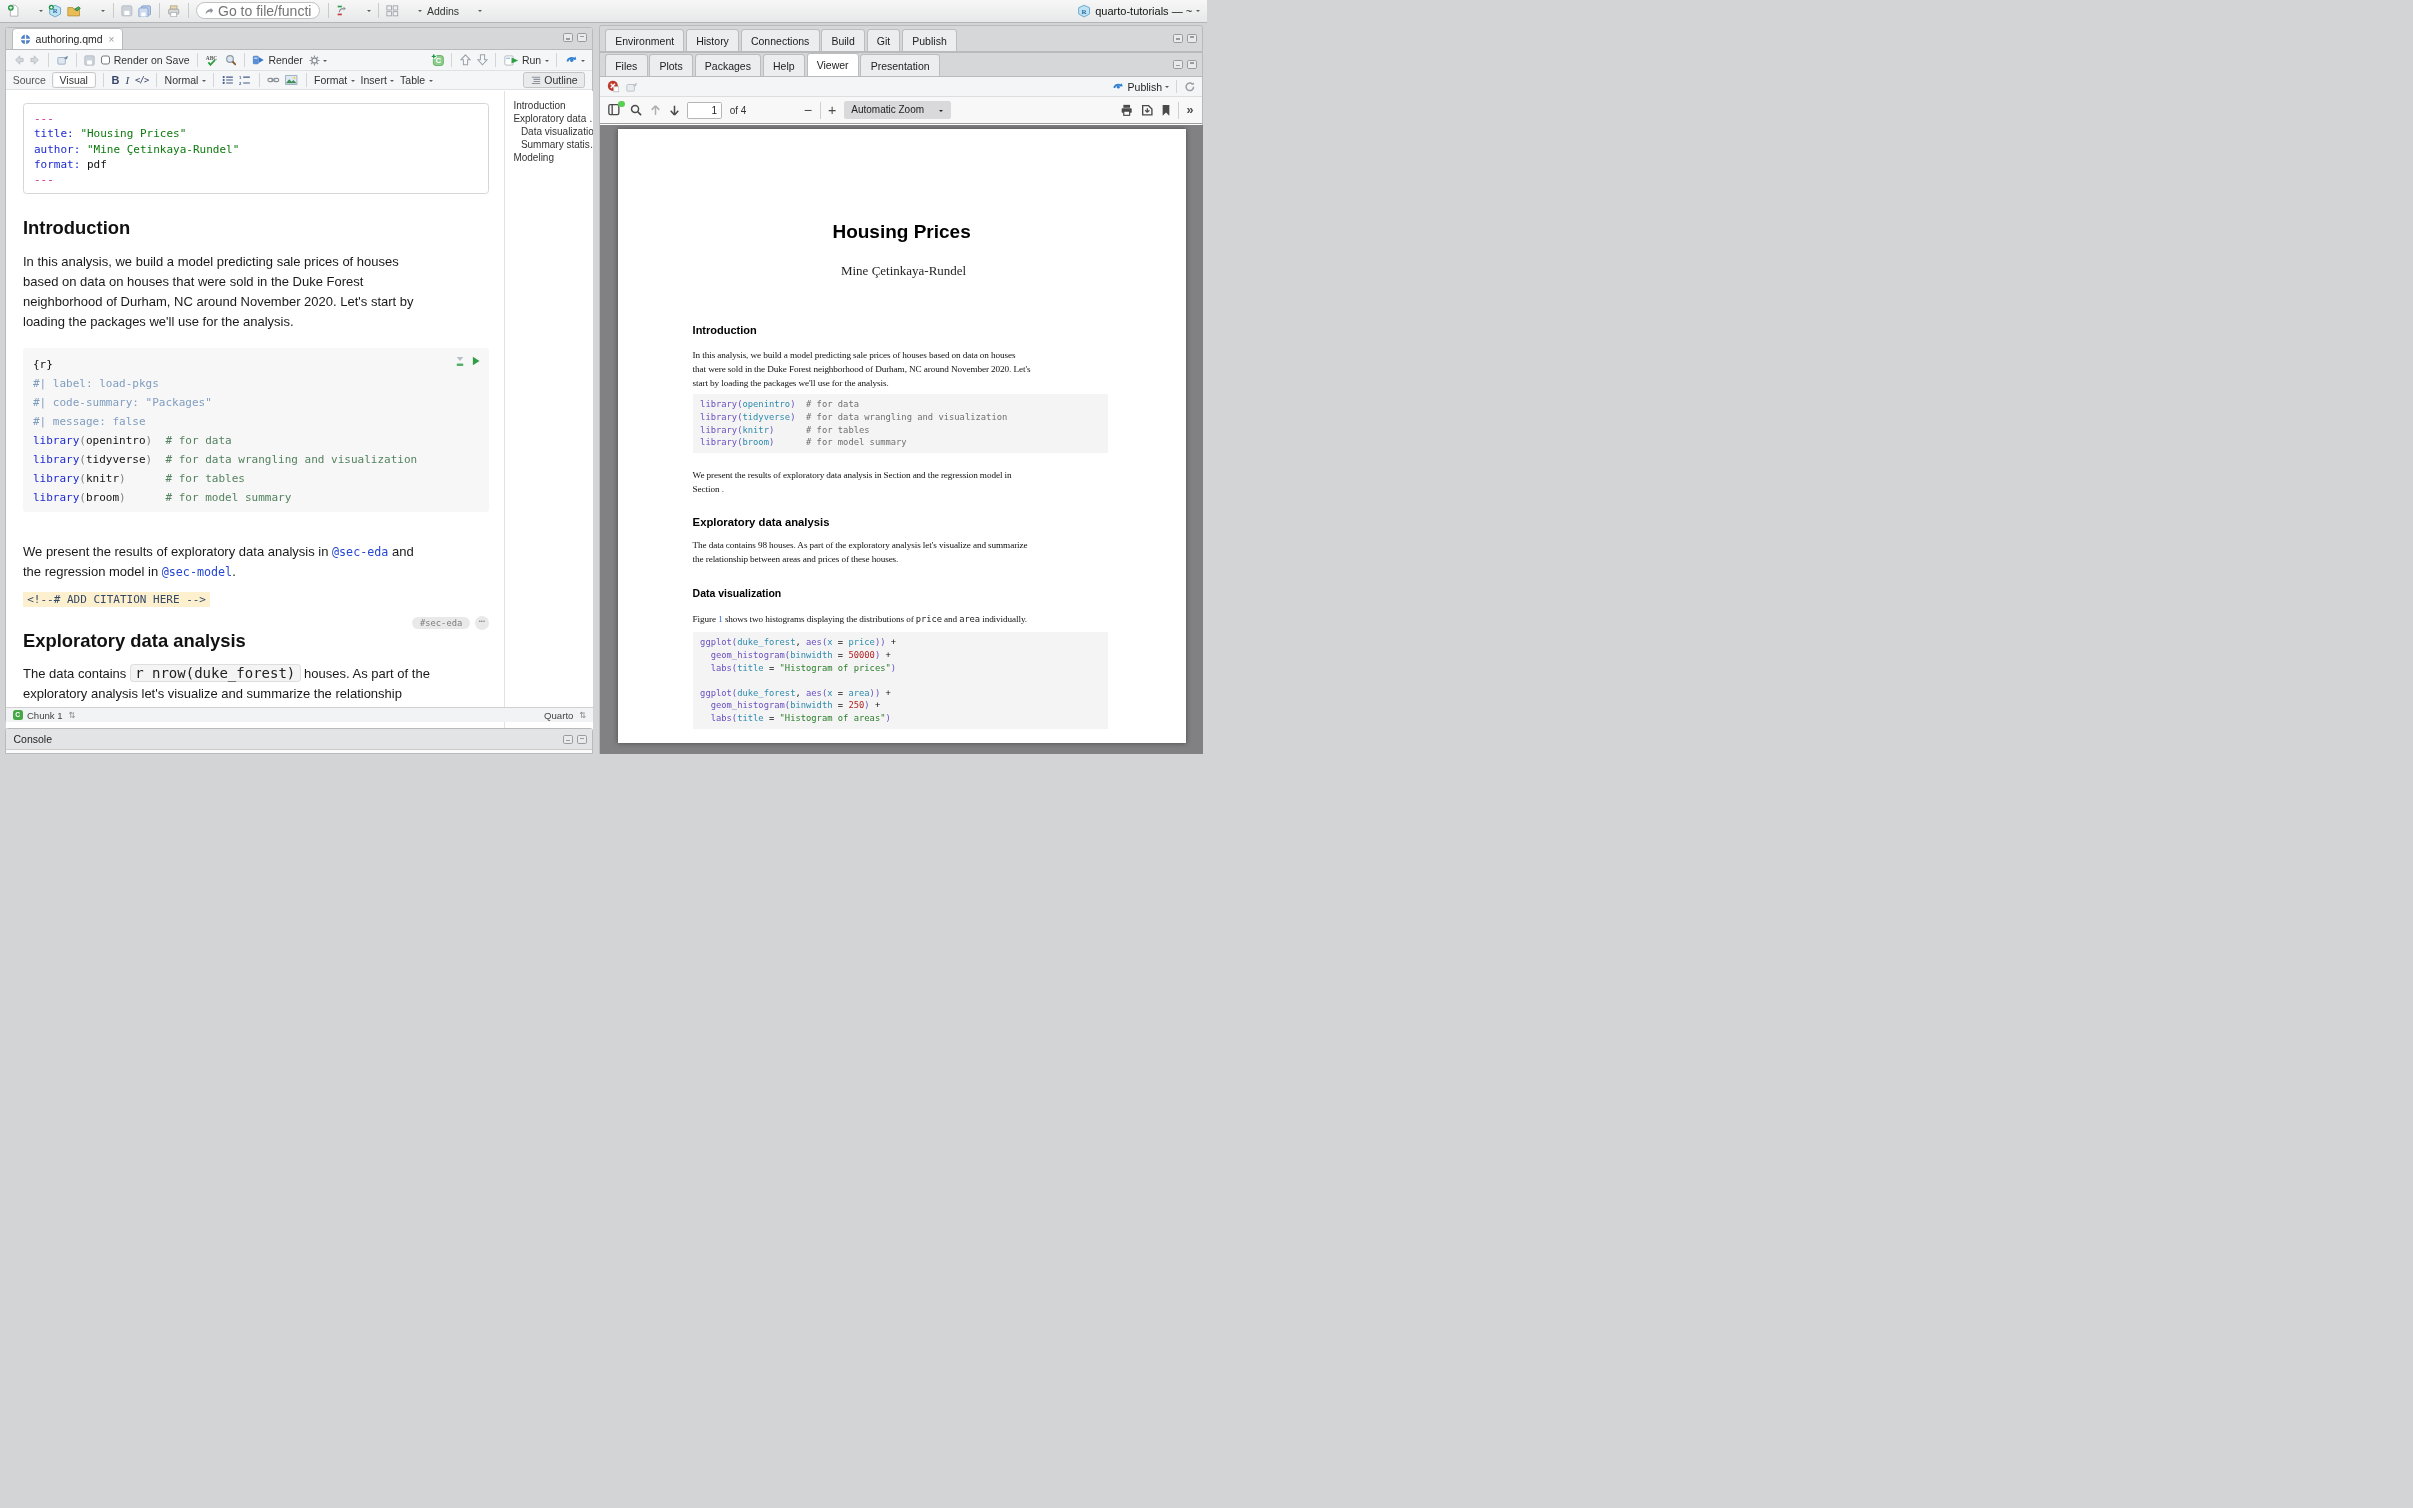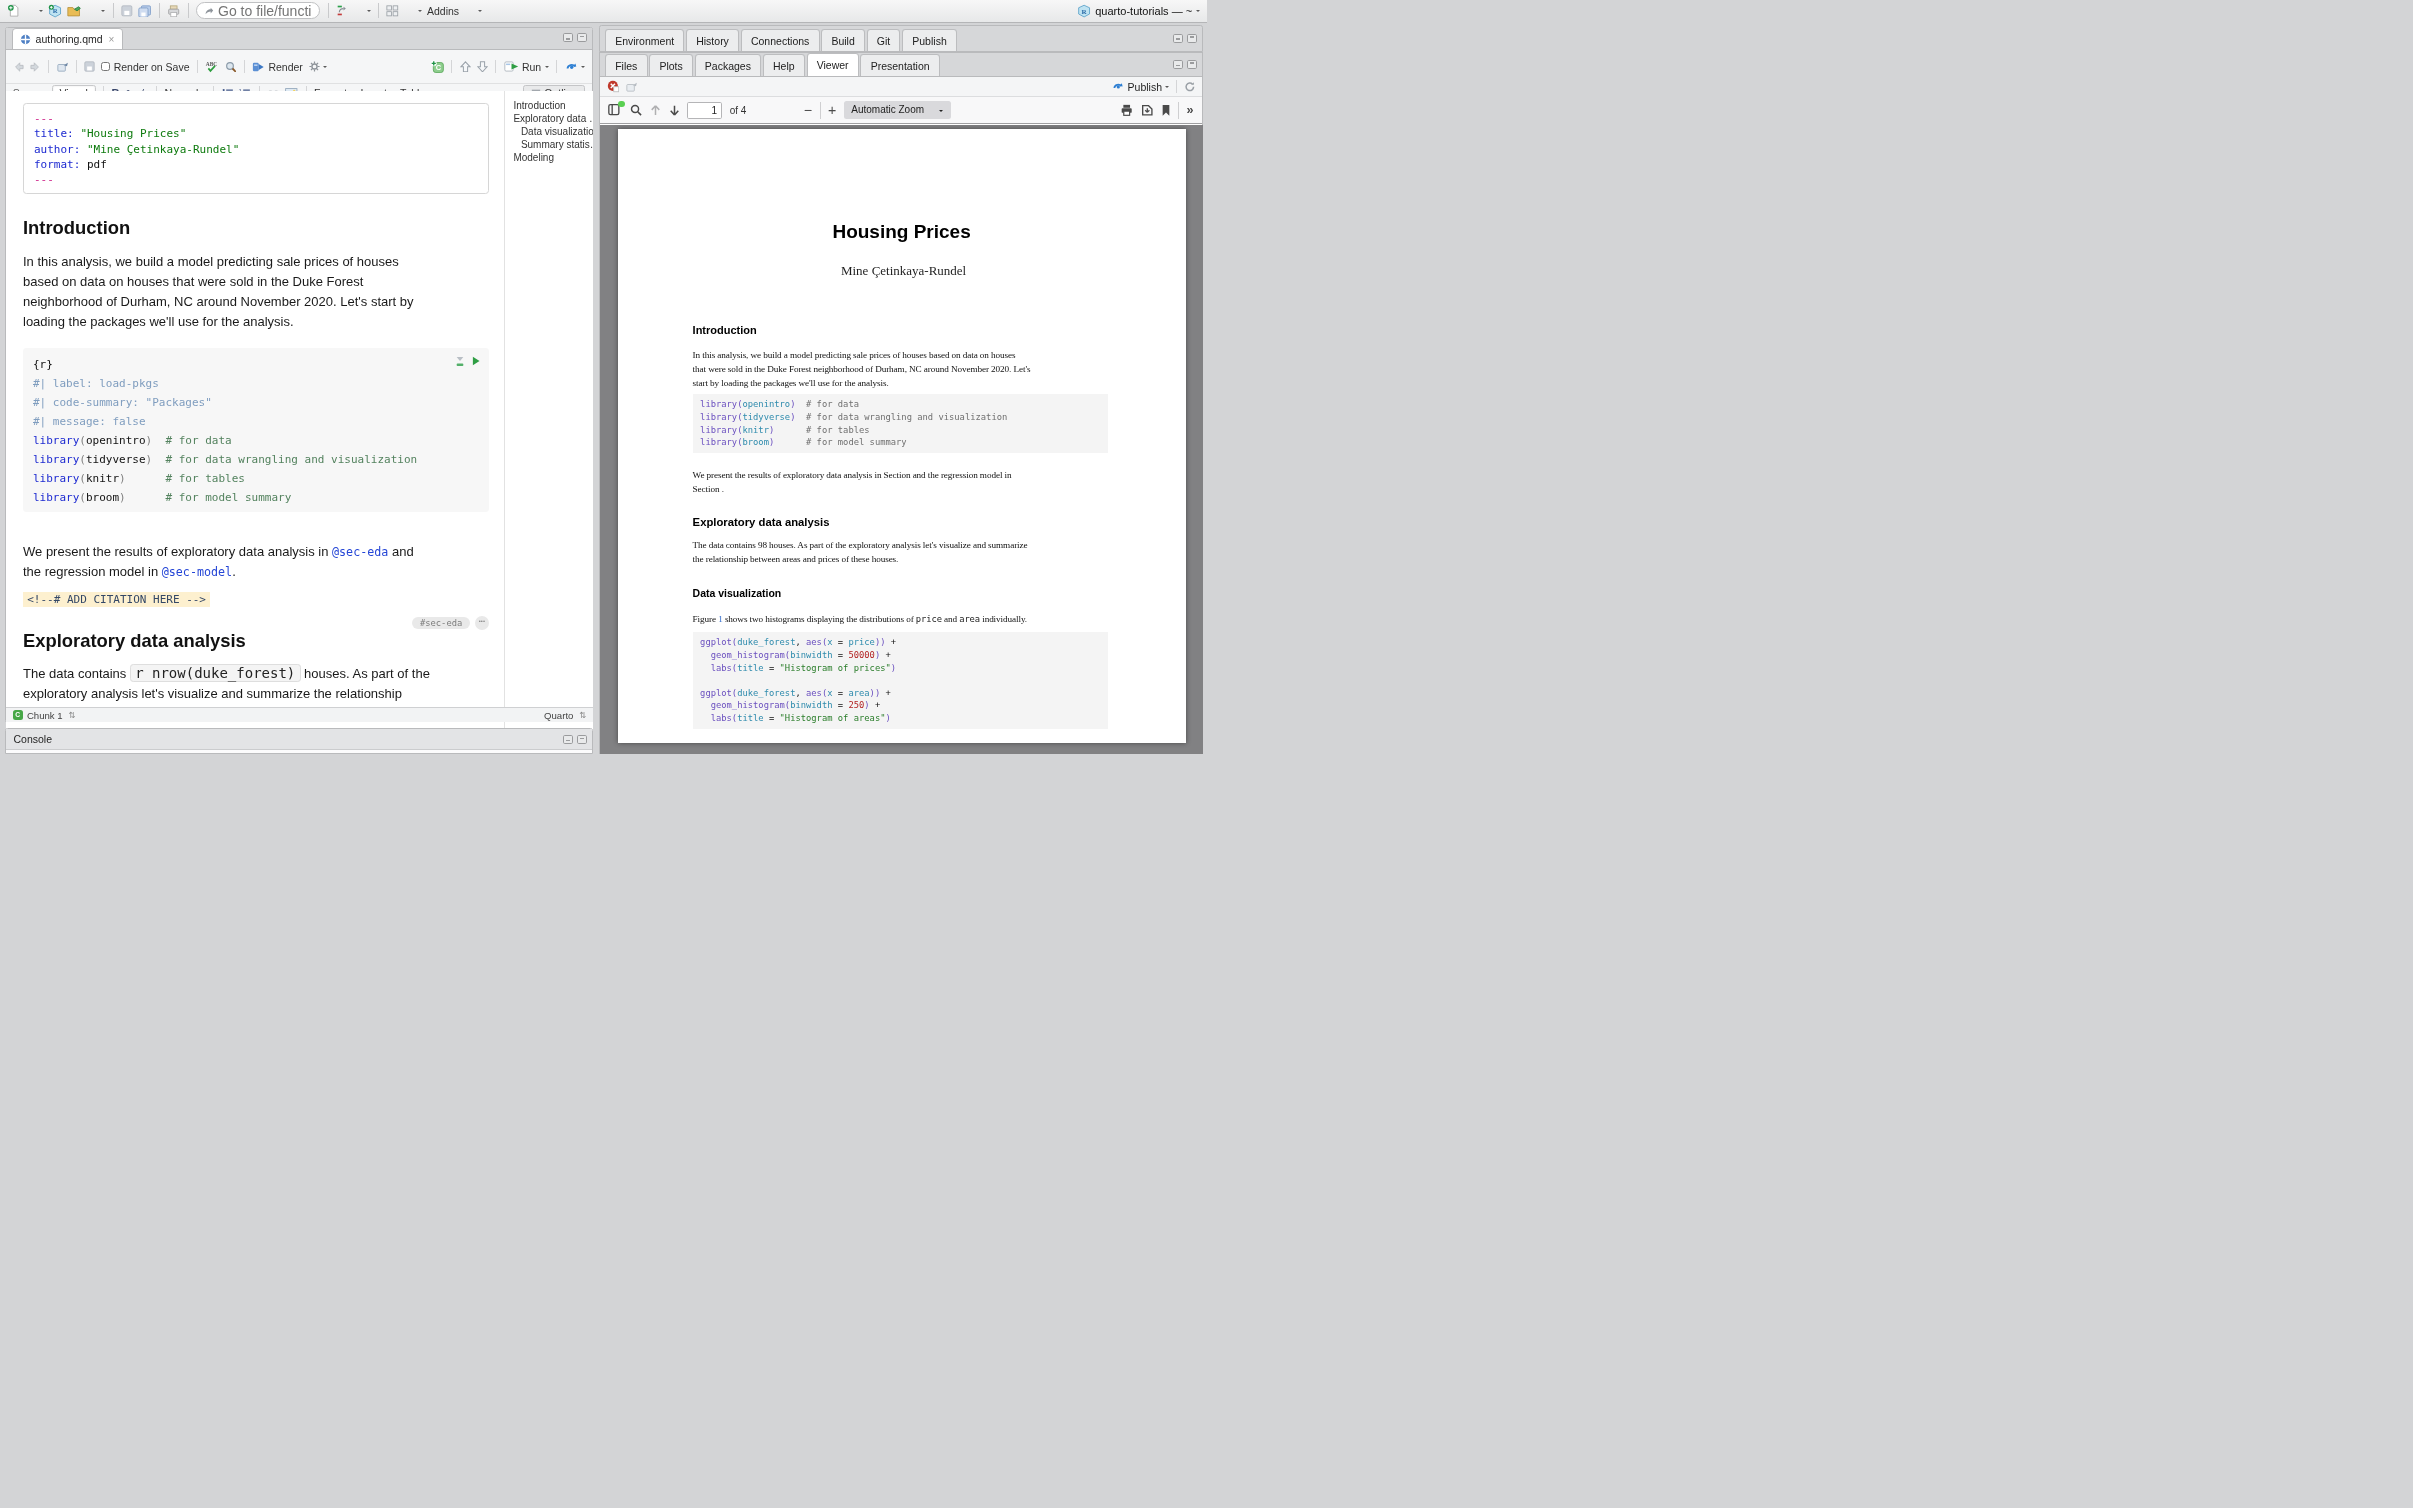--- a/index.html
+++ b/index.html
@@ -28,21 +28,21 @@
   .pbx.min:after { content:""; position:absolute; left:1.7px; right:1.7px; bottom:1.7px; height:1.7px; background:#9a9b9d; }
   .pbx.max:after { content:""; position:absolute; left:1.7px; right:1.7px; top:1.7px; height:1.7px; background:#9a9b9d; }
 
   
   .src-pane { left:5px; top:27px; width:588px; height:696px; border:0.8px solid #b9babc; border-radius:2.5px; }
   .etab { height:21px; background:#fff; border:0.8px solid #b9babc; border-bottom:none;
           border-radius:4.2px 4.2px 0 0; display:flex; align-items:center; gap:4.2px; padding:0 7.5px; font-size:10.5px; }
   .etab .x { color:#9a9a9a; font-size:10px; margin-left:1.7px; }
   .etb { display:flex; align-items:center; padding:0 6.7px; gap:5.9px;
          background:#f5f6f7; border-bottom:0.8px solid #e0e1e2; font-size:10.5px; color:#333; }
-  .etb1 { height:34px;justify-content:space-between; } .etb2 { height:19px; }
+  .etb1 { height:21px;justify-content:space-between; } .etb2 { height:19px; }
   .etb .vsep { width:0.8px; height:13.4px; background:#d4d5d7; margin:0 1.7px; }
   .tbtn { display:flex; align-items:center; gap:3.4px; }
   .seg { background:#fff; border:0.8px solid #c8c9cb; border-radius:2.5px; padding:0.8px 6.7px; box-shadow:inset 0 0 1.7px #ddd; }
   .chk { width:9.2px; height:9.2px; }
   .bold-b { font-weight:bold; color:#39476b; font-size:11px; }
   .ital-i { font-style:italic; color:#39476b; font-family:"Liberation Serif",serif; font-size:11.3px; }
   .code-g { font-family:"DejaVu Sans Mono",monospace; color:#39476b; font-size:8.8px; letter-spacing:-0.8px; }
   .outline-btn { margin-left:auto; display:flex; align-items:center; gap:3.4px; background:#e9eaeb;
                  border:0.8px solid #c4c5c7; border-radius:2.5px; padding:0.8px 6.7px; }
 

